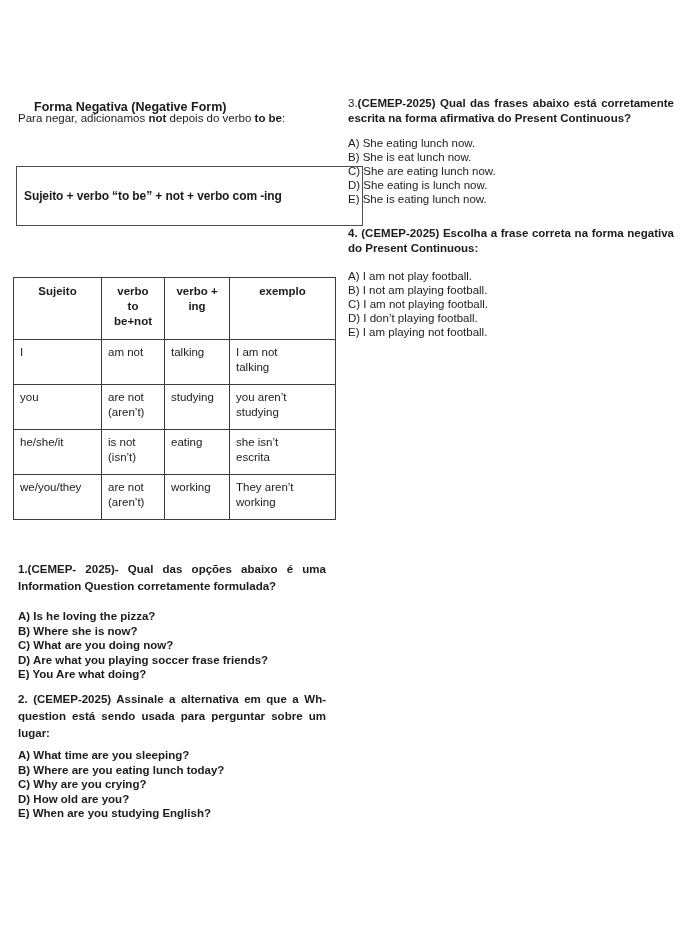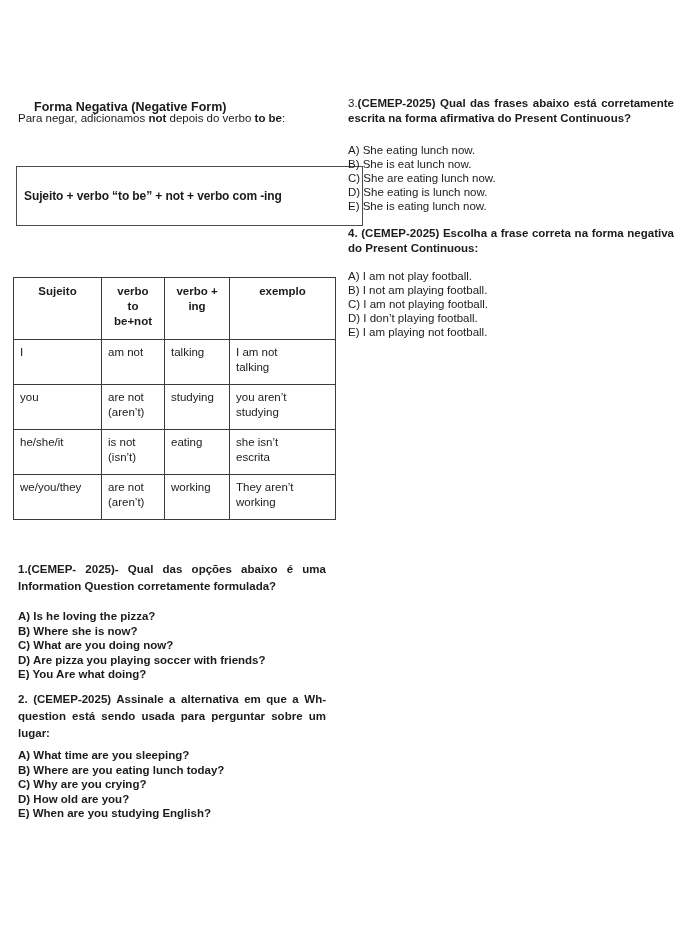--- a/index.html
+++ b/index.html
@@ -47,21 +47,21 @@
   .q3{left:348px;top:96px;width:326px;}
   .q4{left:348px;top:226px;width:326px;}
   .stem{margin:0;font-weight:bold;font-size:11.5px;text-align:justify;}
   .q1 .stem,.q2 .stem{line-height:17px;}
   .q3 .stem,.q4 .stem{line-height:14.5px;}
   .qnum{font-weight:bold;}
   .qnum.plain{font-weight:normal;}
   .options{margin:0;}
   .q1 .options{margin-top:14px;}
   .q2 .options{margin-top:6px;}
-  .q3 .options{margin-top:18px;}
+  .q3 .options{margin-top:11px;}
   .q4 .options{margin-top:14px;}
   .option{font-size:11.5px;white-space:nowrap;}
   .q1 .option,.q2 .option{line-height:14.5px;font-weight:bold;}
   .q3 .option,.q4 .option{line-height:14px;}
 </style>
 </head>
 <body>
 
 <div class="page">
 
@@ -125,21 +125,21 @@
       </tr>
     </tbody>
   </table>
 
   <section class="question q1">
     <p class="stem"><span class="qnum">1.</span><span>(CEMEP- 2025)- Qual das opções abaixo é uma Information Question corretamente formulada?</span></p>
     <div class="options">
       <div class="option">A)  Is he loving the pizza?</div>
       <div class="option">B) Where she is now?</div>
       <div class="option">C) What are you doing now?</div>
-      <div class="option">D) Are pizza you playing soccer with friends?</div>
+      <div class="option">D) Are what you playing soccer frase friends?</div>
       <div class="option">E) You Are what doing?</div>
     </div>
   </section>
 
   <section class="question q2">
     <p class="stem"><span class="qnum">2. </span><span>(CEMEP-2025) Assinale a alternativa em que a Wh-question está sendo usada para perguntar sobre um lugar:</span></p>
     <div class="options">
       <div class="option">A) What time are you sleeping?</div>
       <div class="option">B) Where are you eating lunch today?</div>
       <div class="option">C) Why are you crying?</div>

